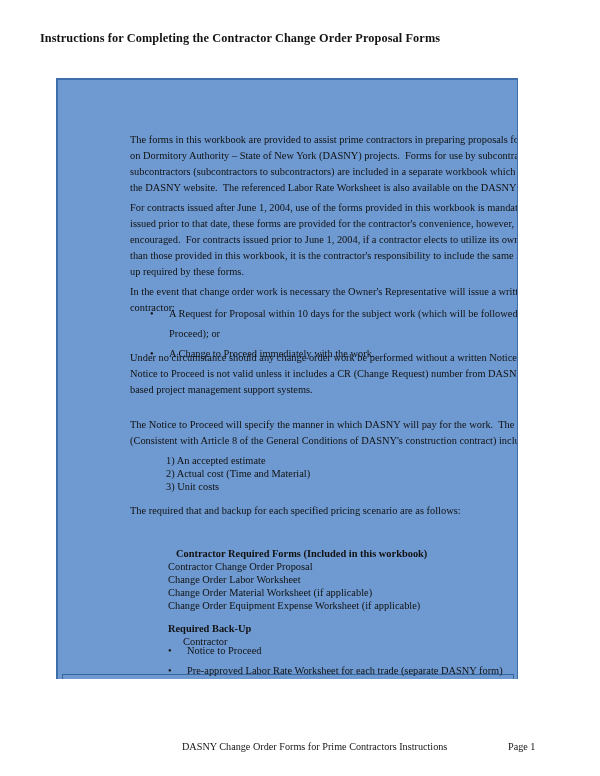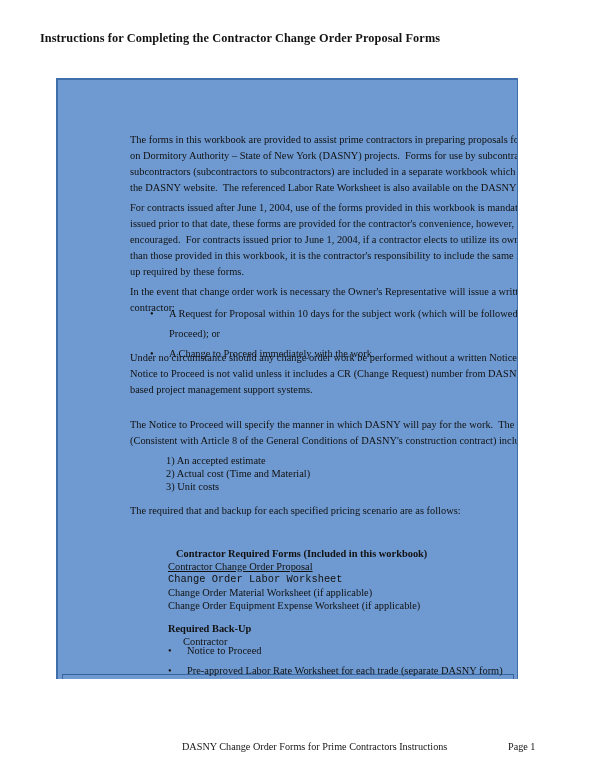--- a/index.html
+++ b/index.html
@@ -161,22 +161,22 @@
 
     <p class="para" style="left:108px; top:373px;">1) An accepted estimate</p>
     <p class="para" style="left:108px; top:386px;">2) Actual cost (Time and Material)</p>
     <p class="para" style="left:108px; top:399px;">3) Unit costs</p>
 
     <p class="para" style="left:72px; top:423px;">The required that and backup for each specified pricing scenario are as follows:</p>
 
 
     <p class="para bold" style="left:110px; top:466px;margin-left:8px;">Contractor Required Forms (Included in this workbook)</p>
 
-    <p class="para" style="left:110px; top:479px;text-decoration:underline;">Contractor Change Order Proposal</p>
-    <p class="para" style="left:110px; top:492px;font-family:Liberation Mono, monospace;">Change Order Labor Worksheet</p>
+    <p class="para" style="left:110px; top:479px;">Contractor Change Order Proposal</p>
+    <p class="para" style="left:110px; top:492px;">Change Order Labor Worksheet</p>
     <p class="para" style="left:110px; top:518px;">Change Order Equipment Expense Worksheet (if applicable)</p>
     <p class="para" style="left:110px; top:505px;">Change Order Material Worksheet (if applicable)</p>
 
     <p class="para bold" style="left:110px; top:541px;">Required Back-Up</p>
 
     <p class="para" style="left:110px; top:554px;margin-left:15px;">Contractor</p>
 
     <ul class="bullets" style="left:110px; top:561px;">
       <li><span class="dot">•</span><span>Notice to Proceed</span></li>
       <li><span class="dot">•</span><span>Pre-approved Labor Rate Worksheet for each trade (separate DASNY form)</span></li>

